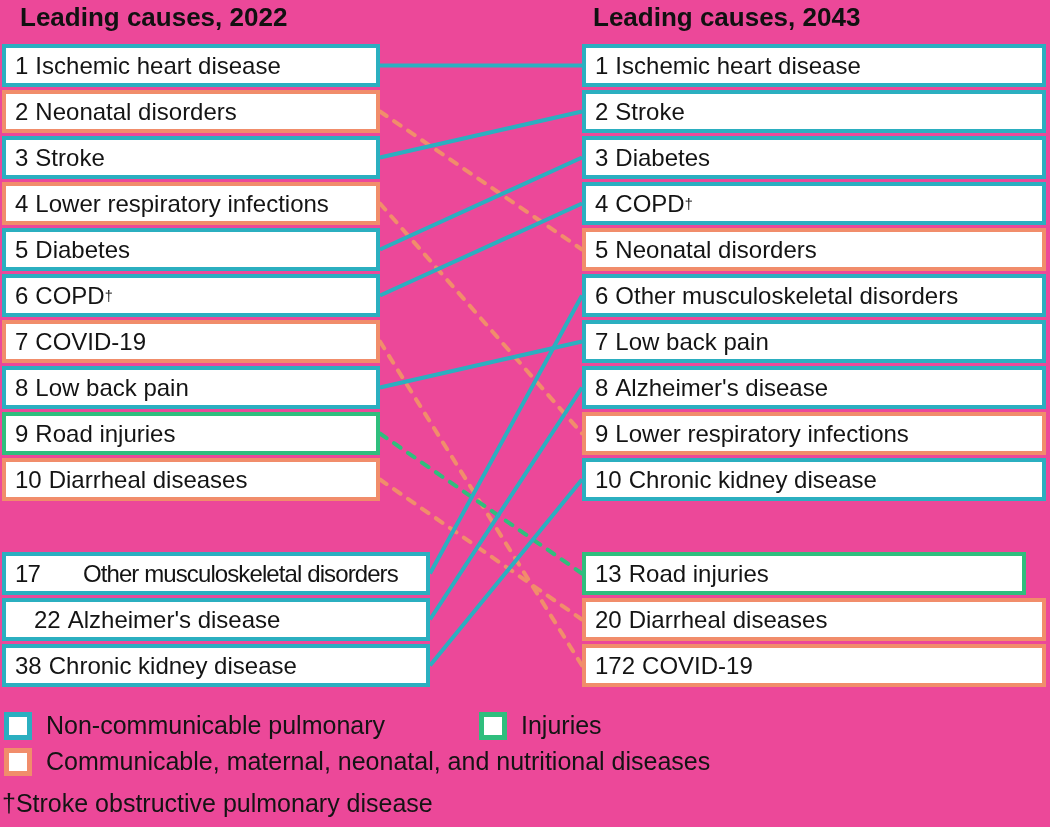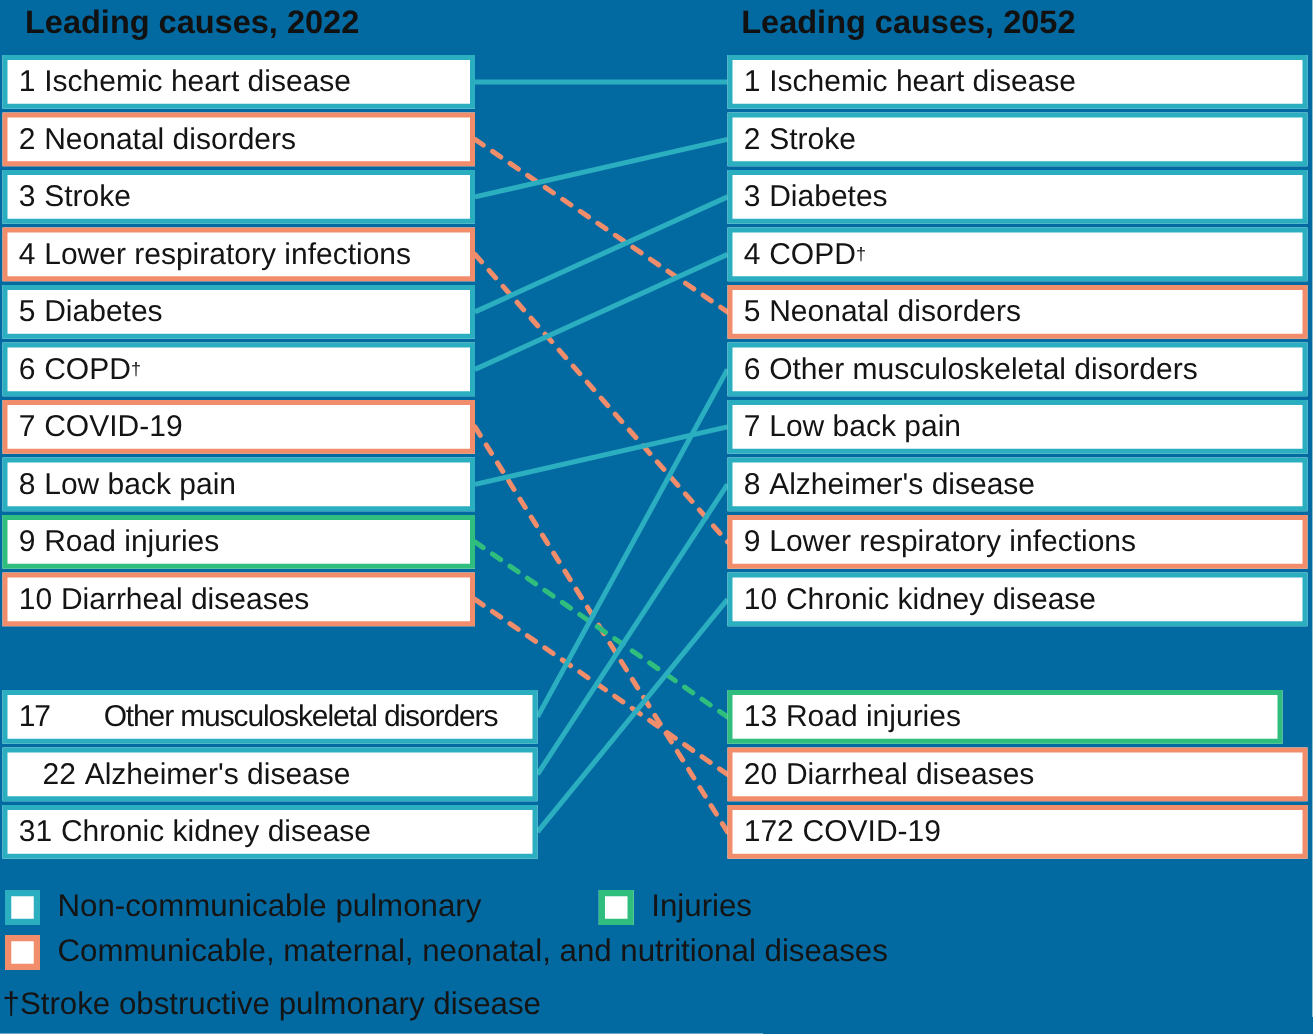--- a/index.html
+++ b/index.html
@@ -1,19 +1,19 @@
 <!DOCTYPE html>
 <html><head>
 <meta charset="utf-8">
 <style>
   html,body{margin:0;padding:0;background:#ffffff;}
   #fig{
     position:relative;
     width:1050px;height:827px;
-    background:#0369a1;
+    background:#ec4899;
     font-family:"Liberation Sans", sans-serif;
     color:#141414;
     overflow:hidden;
   }
   .col-title{
     position:absolute;
     font-size:26px;font-weight:700;color:#111;
     white-space:nowrap;
   }
   #lines-svg{position:absolute;left:0;top:0;z-index:1;}
@@ -54,21 +54,21 @@
     z-index:2;
   }
 </style>
 </head>
 <body>
 
 <div id="fig">
 
   <div class="col-title" style="left:20px;top:2px;">Leading causes, 2022</div>
 
-  <div class="col-title" style="left:593px;top:2px;">Leading causes, 2052</div>
+  <div class="col-title" style="left:593px;top:2px;">Leading causes, 2043</div>
 
   <svg id="lines-svg" width="1050" height="827" viewBox="0 0 1050 827">
       <line x1="380" y1="65.5" x2="582" y2="65.5" stroke="#2bafc0" stroke-width="4"></line>
       <line x1="380" y1="111.5" x2="582" y2="249.5" stroke="#f18d6b" stroke-width="4" stroke-dasharray="8 9" stroke-linecap="round"></line>
       <line x1="380" y1="157.5" x2="582" y2="111.5" stroke="#2bafc0" stroke-width="4"></line>
       <line x1="380" y1="203.5" x2="582" y2="433.5" stroke="#f18d6b" stroke-width="4" stroke-dasharray="8 9" stroke-linecap="round"></line>
       <line x1="380" y1="249.5" x2="582" y2="157.5" stroke="#2bafc0" stroke-width="4"></line>
       <line x1="380" y1="295.5" x2="582" y2="203.5" stroke="#2bafc0" stroke-width="4"></line>
       <line x1="380" y1="341.5" x2="582" y2="665.5" stroke="#f18d6b" stroke-width="4" stroke-dasharray="8 9" stroke-linecap="round"></line>
       <line x1="380" y1="387.5" x2="582" y2="341.5" stroke="#2bafc0" stroke-width="4"></line>
@@ -123,21 +123,21 @@
       </div>
       <div class="cause-box tight" style="left: 2px; top: 552px; width: 428px; border-color: rgb(43, 175, 192); gap: 36px;">
         <span class="rank">17</span>
         <span class="nm">Other musculoskeletal disorders</span>
       </div>
       <div class="cause-box" style="left: 2px; top: 598px; width: 428px; border-color: rgb(43, 175, 192); padding-left: 28px;">
         <span class="rank">22</span>
         <span class="nm">Alzheimer's disease</span>
       </div>
       <div class="cause-box" style="left: 2px; top: 644px; width: 428px; border-color: rgb(43, 175, 192);">
-        <span class="rank">31</span>
+        <span class="rank">38</span>
         <span class="nm">Chronic kidney disease</span>
       </div>
     </div>
   <div id="right-list">
       <div class="cause-box" style="left: 582px; top: 44px; width: 464px; border-color: rgb(43, 175, 192);">
         <span class="rank">1</span>
         <span class="nm">Ischemic heart disease</span>
       </div>
       <div class="cause-box" style="left: 582px; top: 90px; width: 464px; border-color: rgb(43, 175, 192);">
         <span class="rank">2</span>

